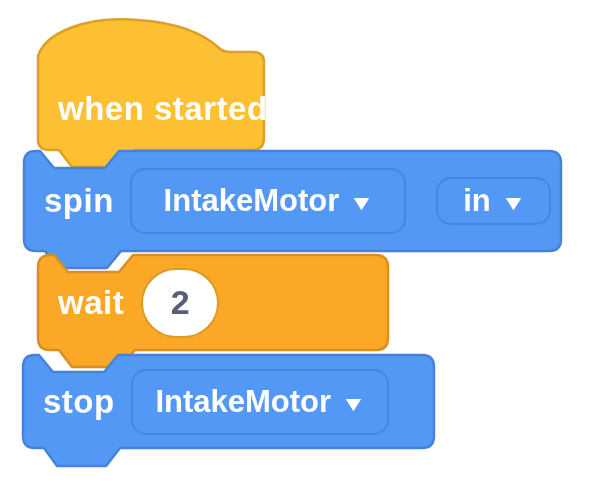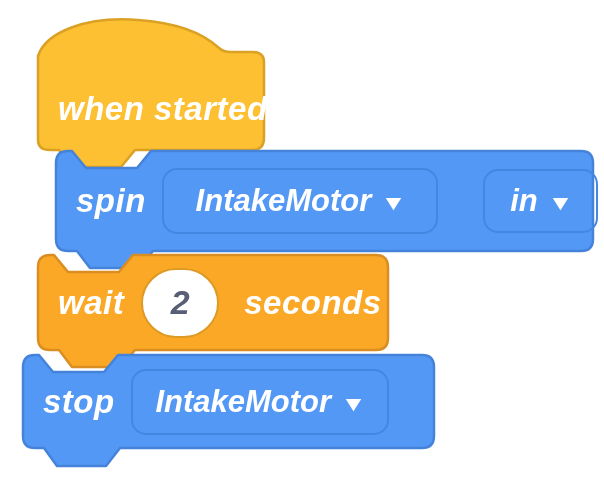--- a/index.html
+++ b/index.html
@@ -1,21 +1,21 @@
 <!DOCTYPE html>
 <html style="--canvas_bg: #ffffff; --hat_fill: #FCC032; --hat_stroke: #DBA125; --blue_fill: #5498F5; --blue_stroke: #4583DB; --blue_dropdown_stroke: #4387E0; --orange_fill: #FBA827; --orange_stroke: #DA8E21; --input_bg: #ffffff; --input_border: #DD9A24; --label_text: #ffffff; --input_text: #575E75;"><head>
 <meta charset="utf-8">
 <style>
   html,body{margin:0;padding:0;}
   body{
     width:604px;height:492px;overflow:hidden;position:relative;
     background:var(--canvas_bg,#fff);
     font-family:"Liberation Sans", sans-serif;
   }
-  #workspace{position:absolute;inset:0;font-style:italic;}
+  #workspace{position:absolute;inset:0;}
   .block{position:absolute;}
   .shape{position:absolute;left:0;top:0;overflow:visible;}
   .shape path{stroke-width:2.5;stroke-linejoin:round;}
   .ph-yellow{fill:var(--hat_fill);stroke:var(--hat_stroke);}
   .ph-blue{fill:var(--blue_fill);stroke:var(--blue_stroke);}
   .ph-orange{fill:var(--orange_fill);stroke:var(--orange_stroke);}
   .row{
     position:absolute;left:20px;top:0;display:flex;align-items:center;
     white-space:nowrap;
   }
@@ -46,47 +46,46 @@
 
 <div id="workspace">
 
   <div class="block" style="left:38px;top:18px;width:228px;height:152px">
     <svg class="shape" width="228" height="152" viewBox="0 0 228 152">
       <path class="ph-yellow" d="M 0,122 L 0,38 C 8,14 48,-2 100,2 C 142,5 166,16 181,30 Q 185,34 193,34 L 214,34 Q 226,34 226,44 L 226,120 Q 226,132 214,132 L 97,132 L 83,149 L 34,149 L 21,132 L 12,132 Q 0,132 0,122 Z"></path>
     </svg>
     <div class="label hat-label">when started</div>
   </div>
 
-  <div class="block" style="left:56px;top:151px;width:537px;height:117px">
+  <div class="block" style="left:24px;top:151px;width:537px;height:117px">
     <svg class="shape" width="537" height="117" viewBox="0 0 537 117">
       <path class="ph-blue" d="M 0,12 Q 0,0 12,0 L 16,0 L 30,17 L 81,17 L 95,0 L 525,0 Q 537,0 537,12 L 537,88 Q 537,100 525,100 L 97,100 L 83,117 L 34,117 L 21,100 L 12,100 Q 0,100 0,88 Z"></path>
     </svg>
     <div class="row" style="height:100px">
       <span class="label">spin</span>
       <div class="dropdown" style="width:276px;height:66px;margin-left:16px">
         <span>IntakeMotor</span>
         <span class="dd-arrow">▼</span>
       </div>
-      <div class="dropdown" style="width:115px;height:64px;margin-left:45px">
+      <div class="dropdown" style="width:115px;height:48px;margin-left:30px">
         <span>in</span>
         <span class="dd-arrow">▼</span>
       </div>
     </div>
   </div>
 
   <div class="block" style="left:38px;top:255px;width:350px;height:112px">
     <svg class="shape" width="350" height="112" viewBox="0 0 350 112">
       <path class="ph-orange" d="M 0,12 Q 0,0 12,0 L 16,0 L 30,17 L 81,17 L 95,0 L 338,0 Q 350,0 350,12 L 350,83 Q 350,95 338,95 L 97,95 L 83,112 L 34,112 L 21,95 L 12,95 Q 0,95 0,83 Z"></path>
     </svg>
     <div class="row" style="height:95px">
       <span class="label">wait</span>
       <div class="num-input" style="margin-left:17px">
         <span>2</span>
       </div>
-      <span class="label" style="margin-left:25px">seconds</span>
     </div>
   </div>
 
   <div class="block" style="left:23px;top:355px;width:411px;height:112px">
     <svg class="shape" width="411" height="112" viewBox="0 0 411 112">
       <path class="ph-blue" d="M 0,12 Q 0,0 12,0 L 16,0 L 30,17 L 81,17 L 95,0 L 399,0 Q 411,0 411,12 L 411,81 Q 411,93 399,93 L 97,93 L 83,111 L 34,111 L 21,93 L 12,93 Q 0,93 0,81 Z"></path>
     </svg>
     <div class="row" style="height:93px">
       <span class="label">stop</span>
       <div class="dropdown" style="width:258px;height:66px;margin-left:16px">

